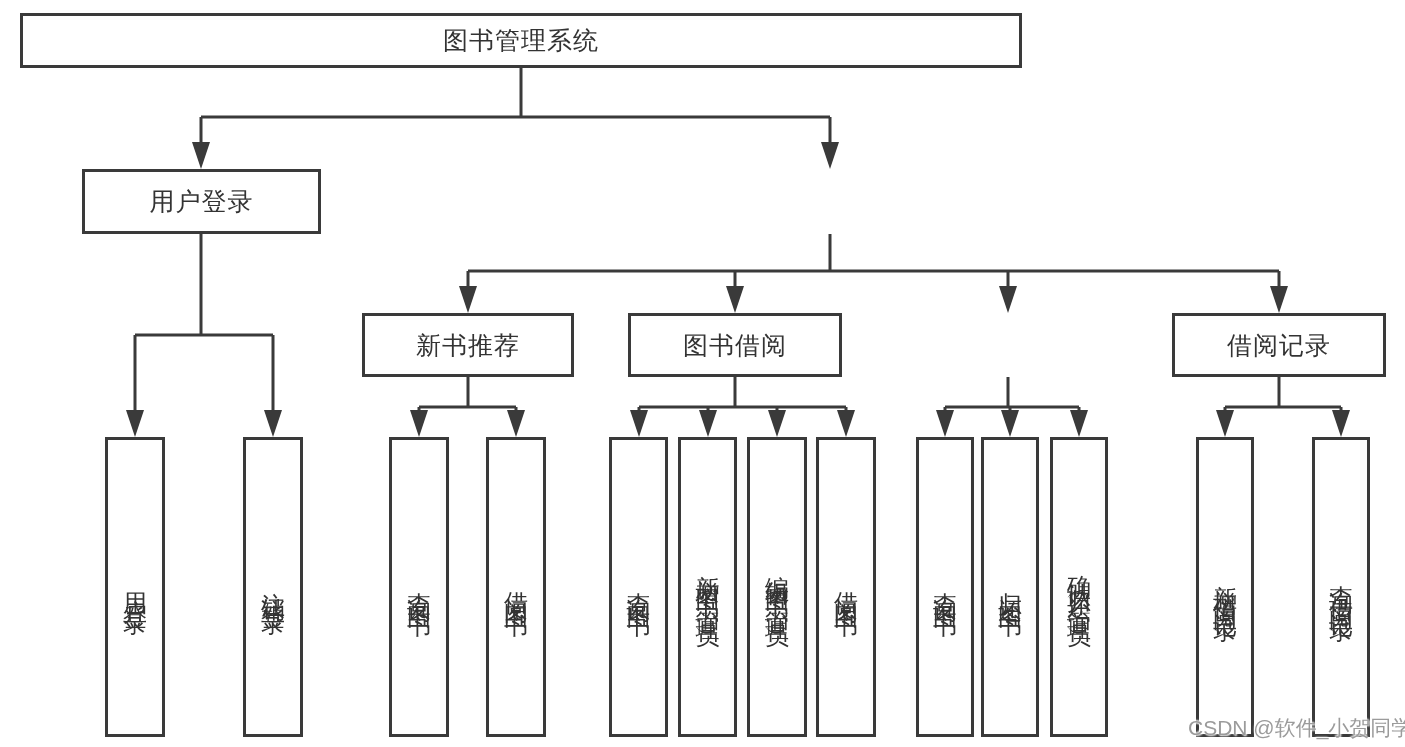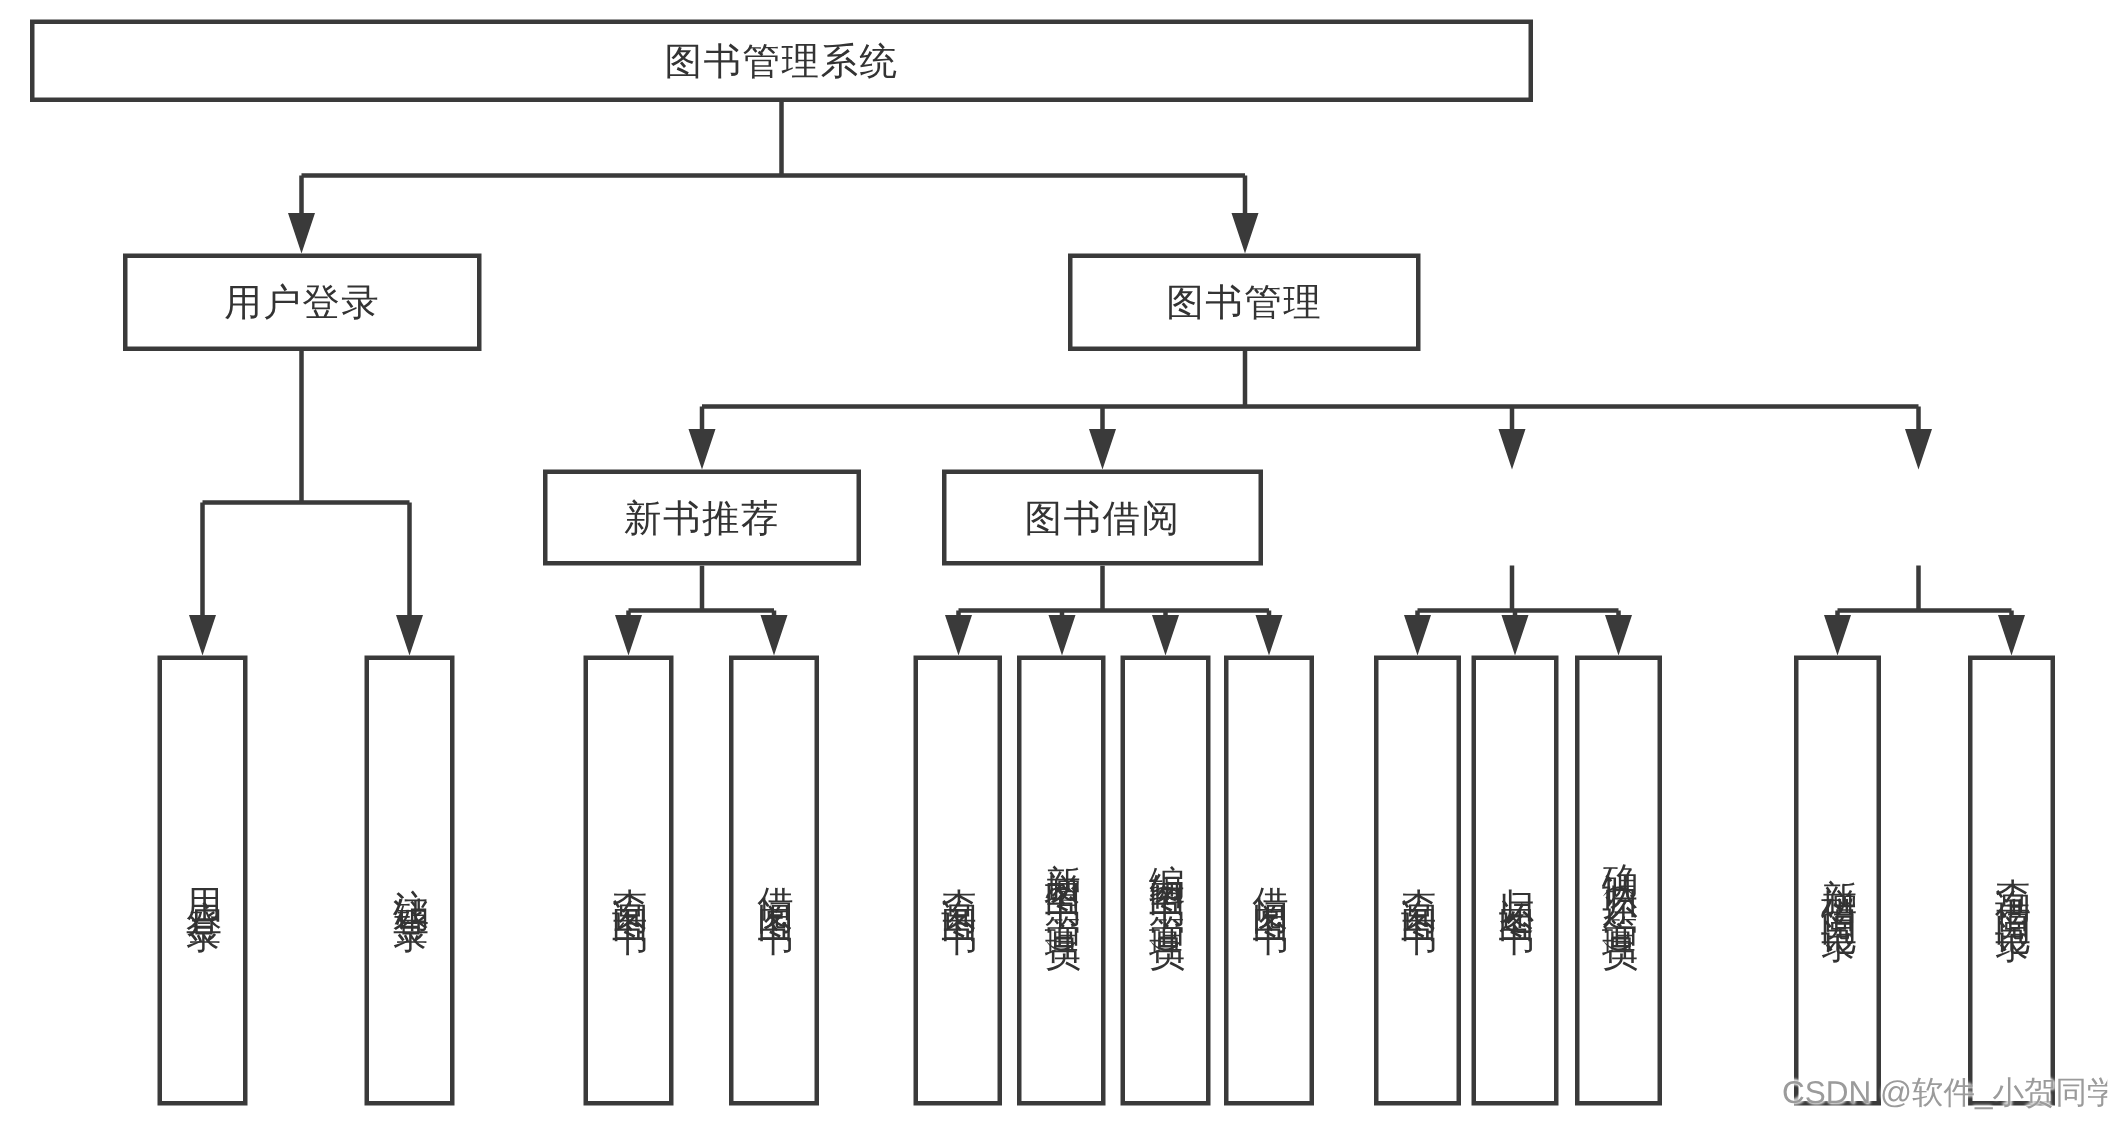--- a/index.html
+++ b/index.html
@@ -90,29 +90,29 @@
       M1225,437 l-9,-27 h18 Z M1341,437 l-9,-27 h18 Z"></path>
   </svg>
 
   <div class="node h" style="left:20px;top:13px;width:1002px;height:55px">
     <span class="label">图书管理系统</span>
   </div>
 
   <div class="node h" style="left:82px;top:169px;width:239px;height:65px">
     <span class="label">用户登录</span>
   </div>
-  <div class="node h" style="left:712px;top:169px;width:235px;height:65px">
-    <span class="label">图书管理</span>
-  </div>
 
   <div class="node h" style="left:628px;top:313px;width:214px;height:64px">
     <span class="label">图书借阅</span>
   </div>
   <div class="node h" style="left:362px;top:313px;width:212px;height:64px">
     <span class="label">新书推荐</span>
+  </div>
+  <div class="node h" style="left:1172px;top:313px;width:214px;height:64px">
+    <span class="label">借阅记录</span>
   </div>
 
   <div class="node v" style="left:105px;top:437px;width:60px;height:300px">
     <span class="label">用户登录</span>
   </div>
   <div class="node v" style="left:243px;top:437px;width:60px;height:300px">
     <span class="label">注销登录</span>
   </div>
 
   <div class="node v" style="left:389px;top:437px;width:60px;height:300px">

